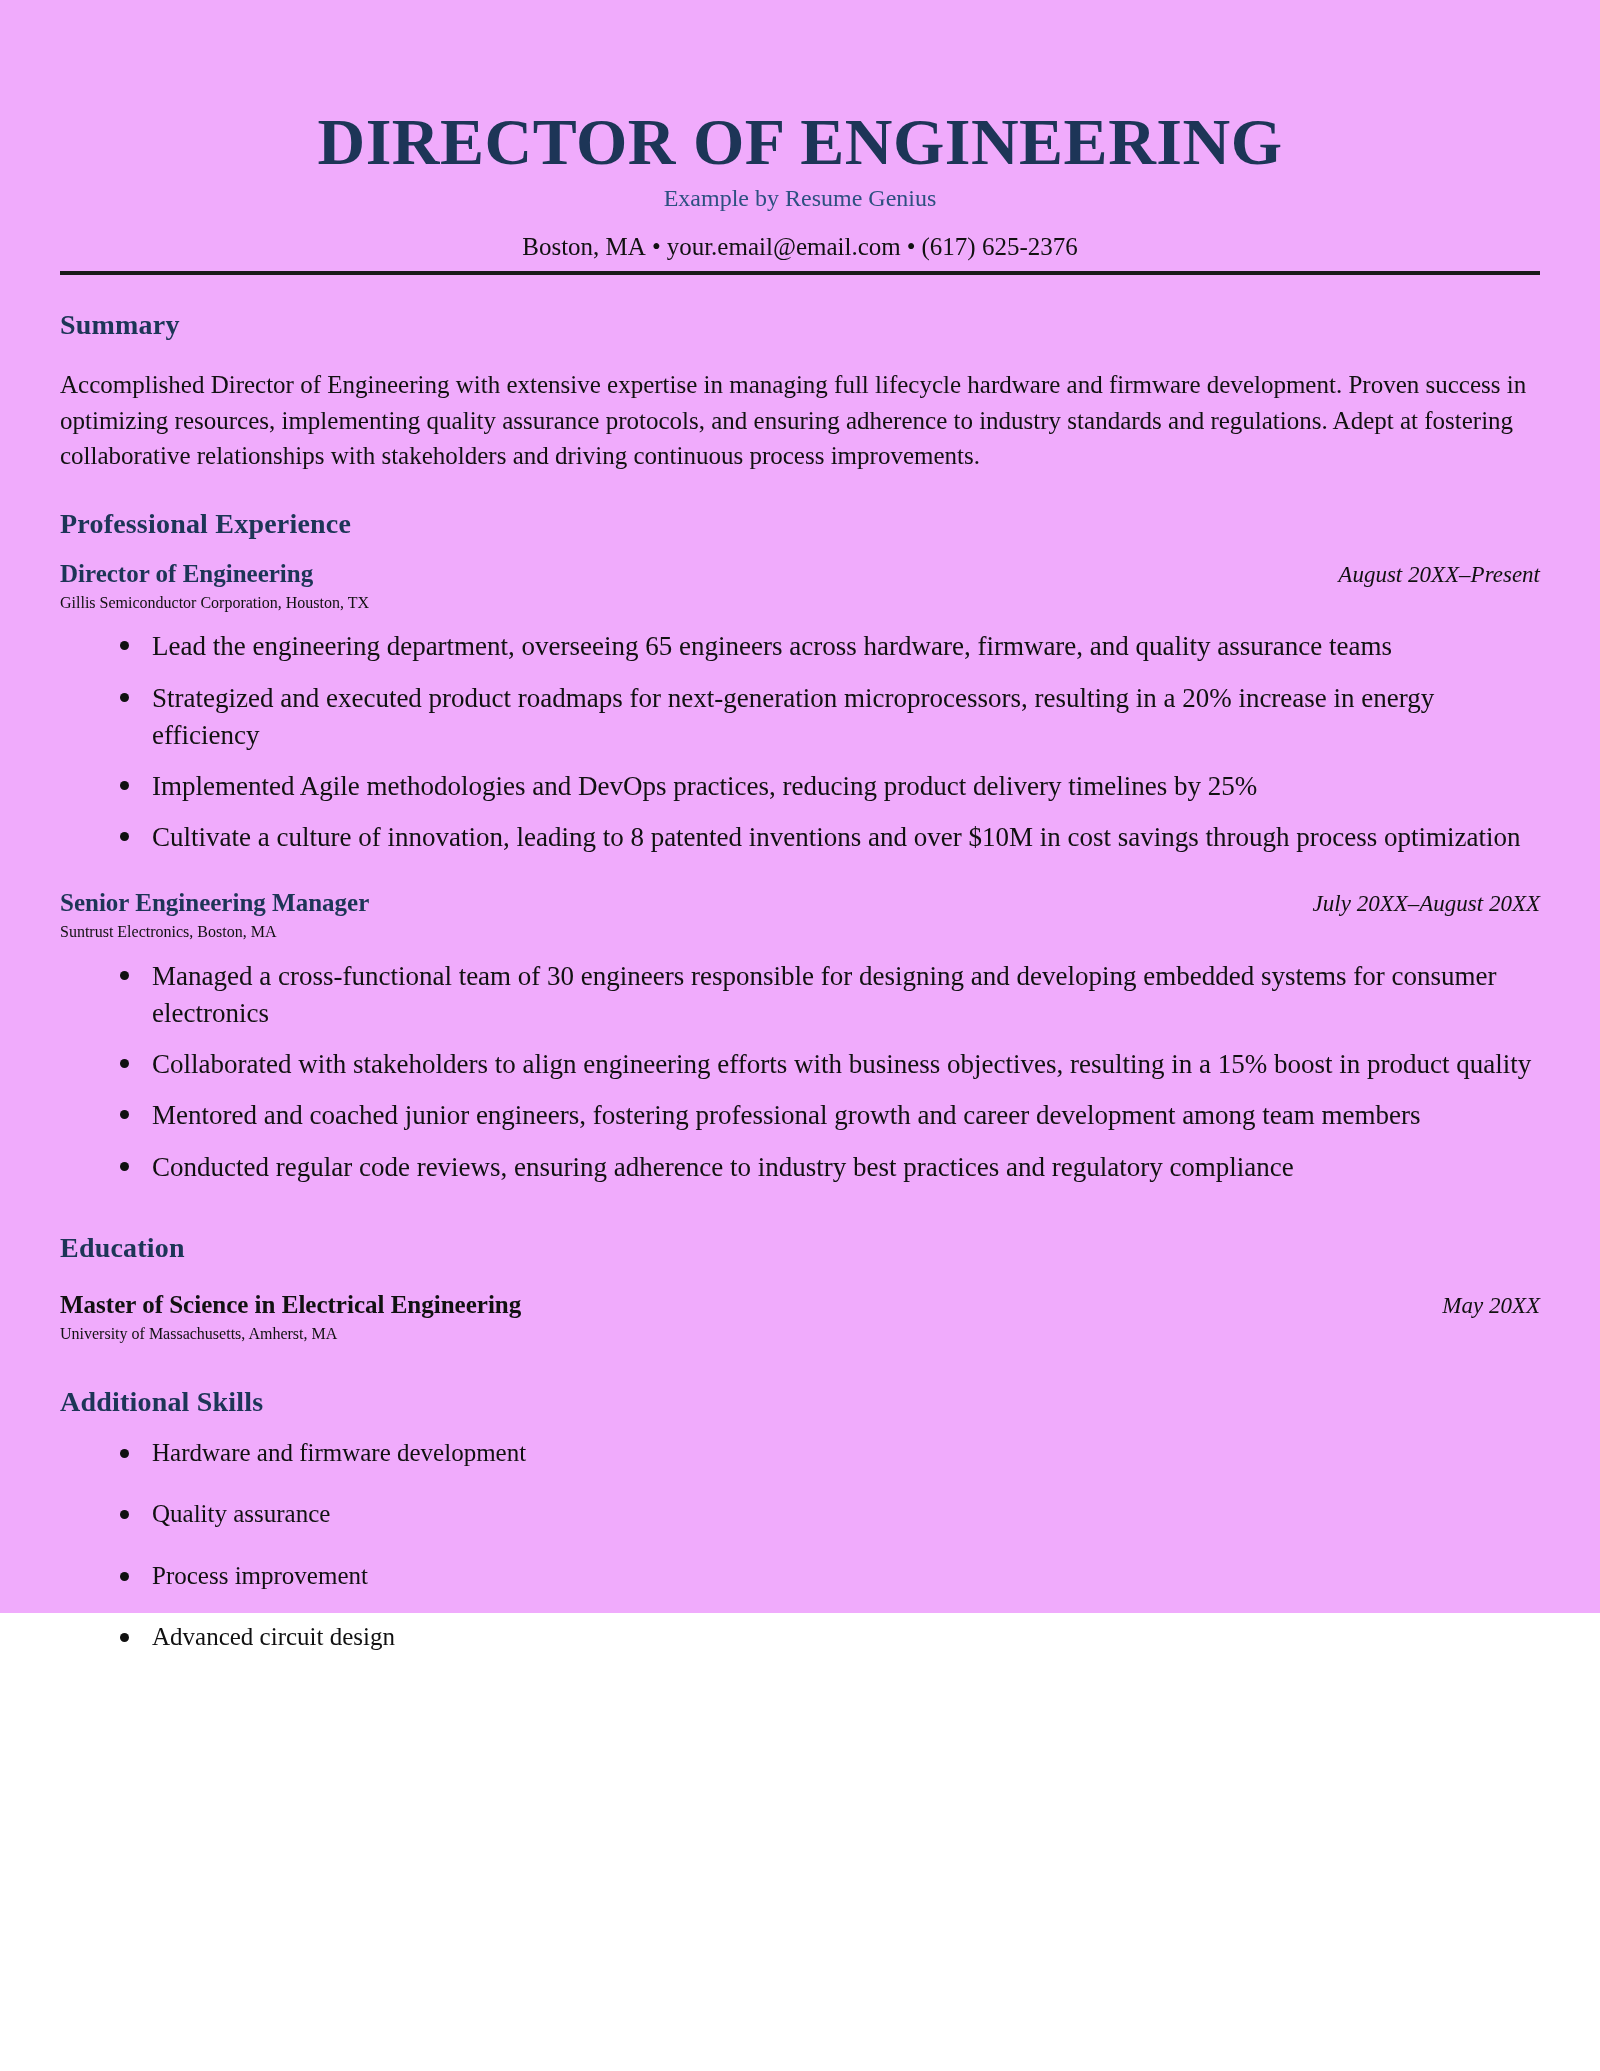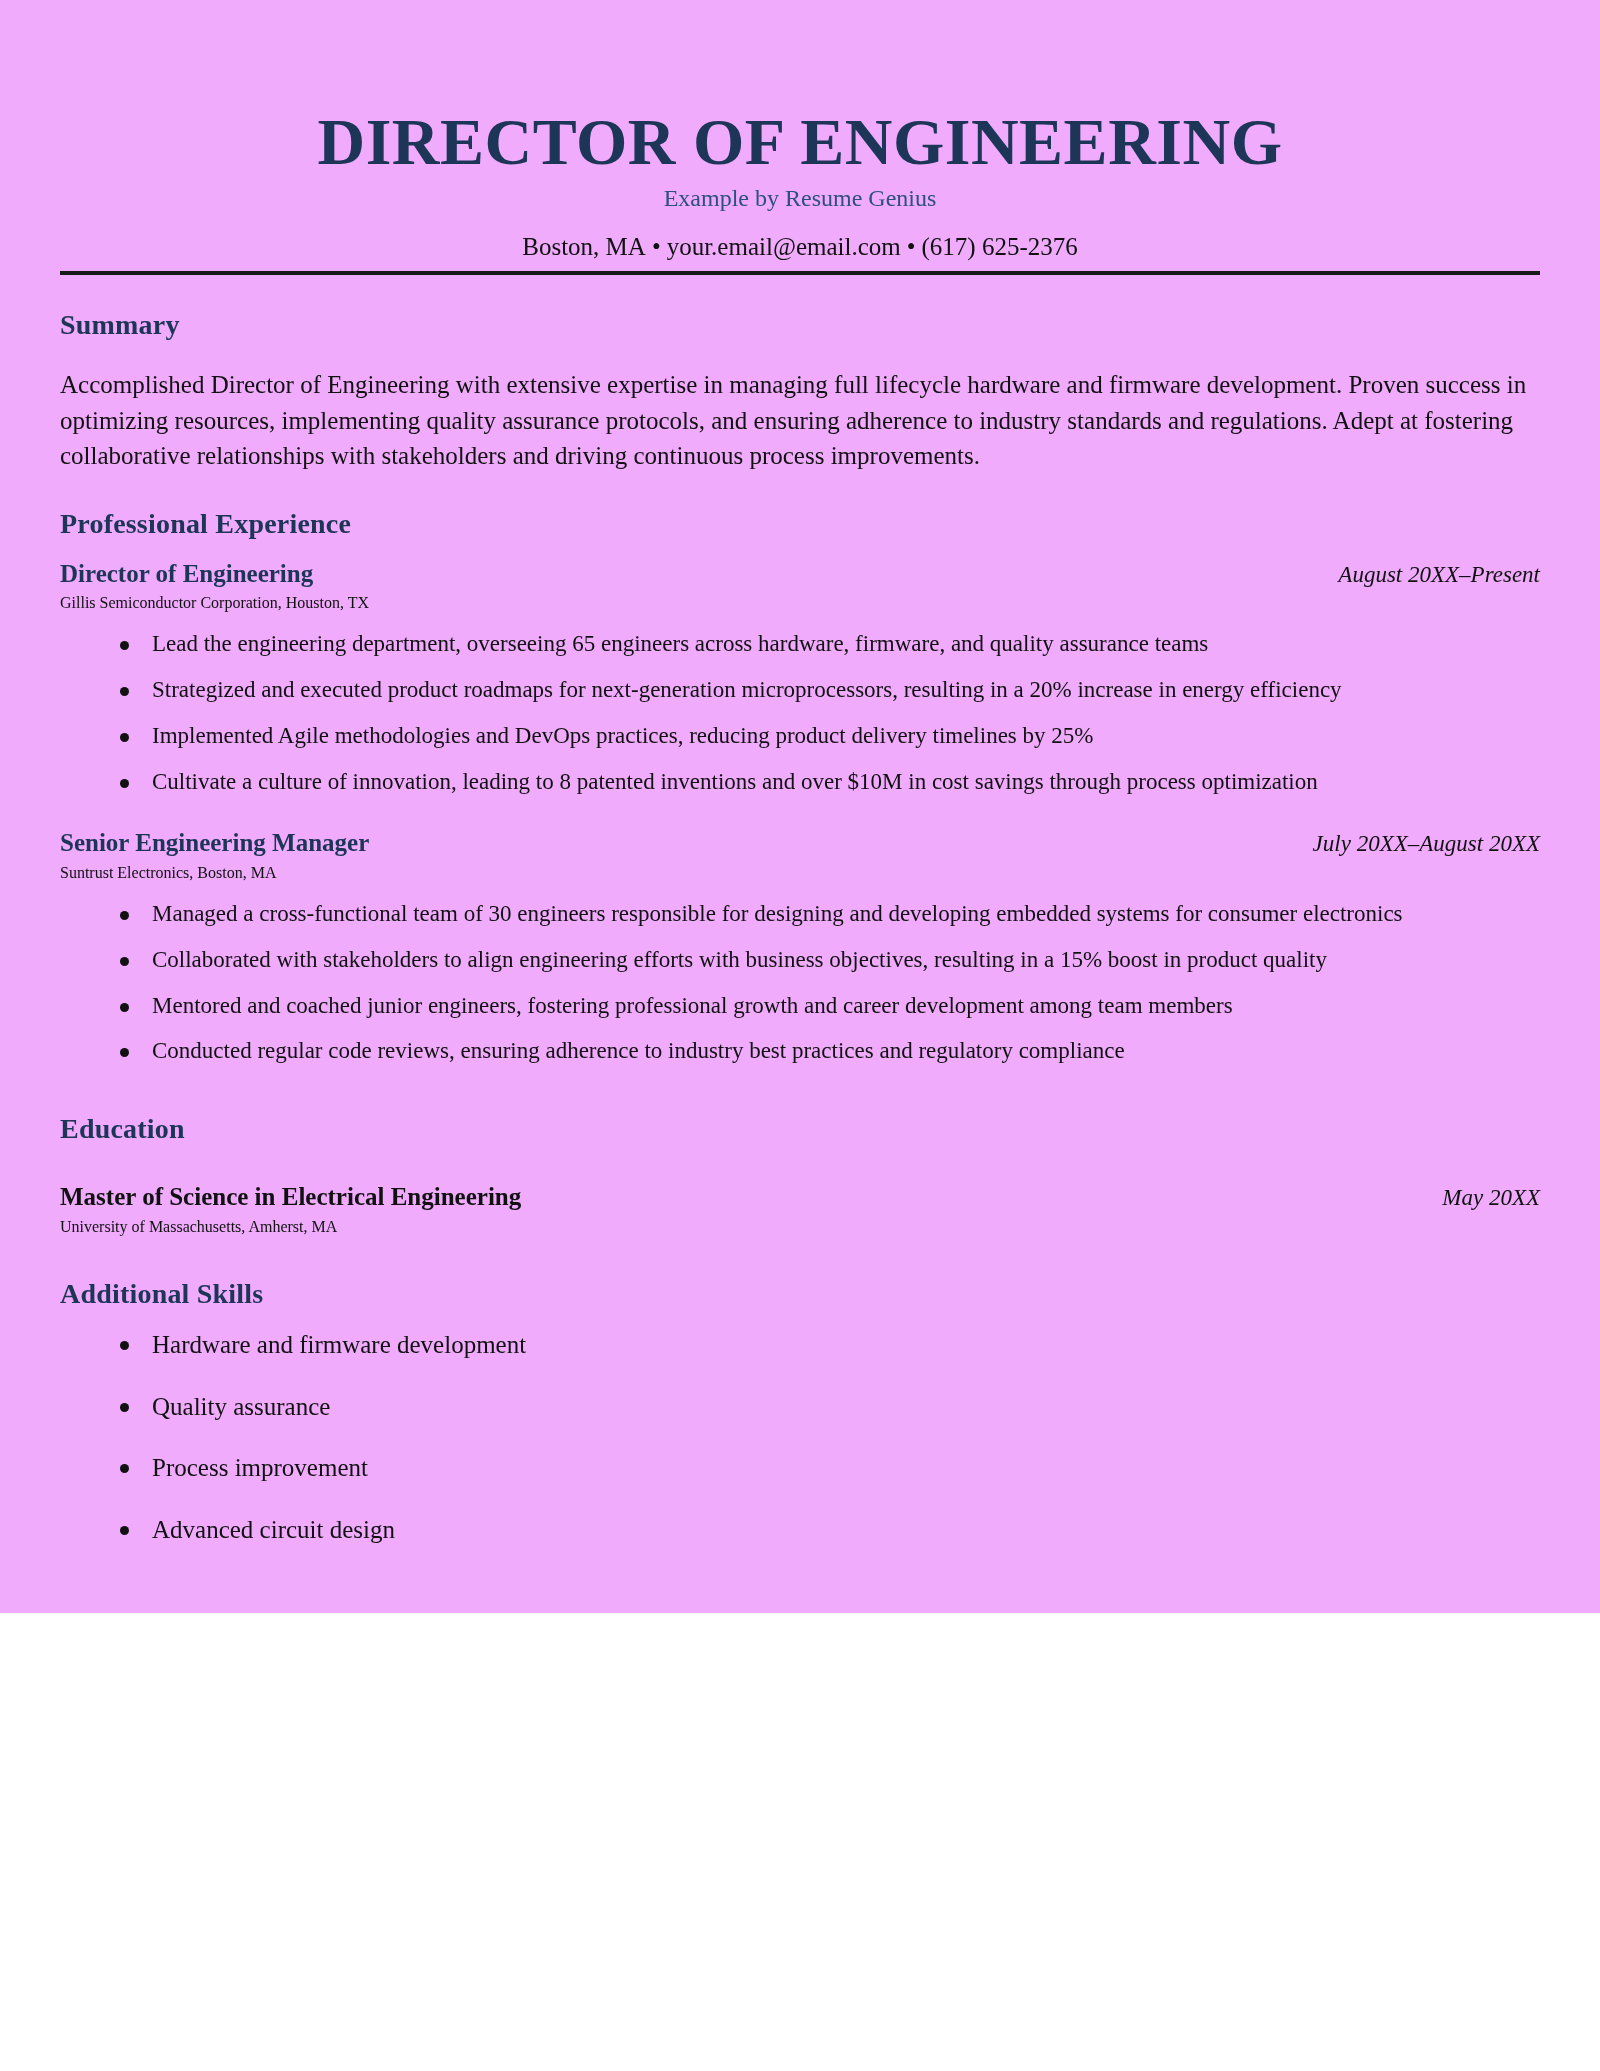--- a/index.html
+++ b/index.html
@@ -124,21 +124,21 @@
   }
 
   
   ul.bullets {
     list-style: none;
     margin: 14px 0 0 0;
     padding: 0 0 0 52px;
   }
   ul.bullets li {
     position: relative;
-    font-size: 23px;
+    font-size: 27px;
     line-height: 1.38;
     color: #111111;
     padding-left: 40px;
     margin-bottom: 14px;
   }
   ul.bullets li:last-child { margin-bottom: 0; }
   ul.bullets li::before {
     content: "";
     position: absolute;
     left: 8px;
@@ -168,21 +168,21 @@
     left: 8px;
     top: 13px;
     width: 9px;
     height: 9px;
     border-radius: 50%;
     background: #111111;
   }
 
   .section-education { margin-top: 46px; }
   .section-skills { margin-top: 40px; }
-  .section-education .section-heading { margin-bottom: 36px; }
+  .section-education .section-heading { margin-bottom: 25px; }
 </style>
 </head>
 <body>
 
 <div class="page">
   <div class="content">
 
     <div class="resume-header">
       <h1 class="resume-name">DIRECTOR OF ENGINEERING</h1>
       <div class="resume-subtitle">Example by Resume Genius</div>

